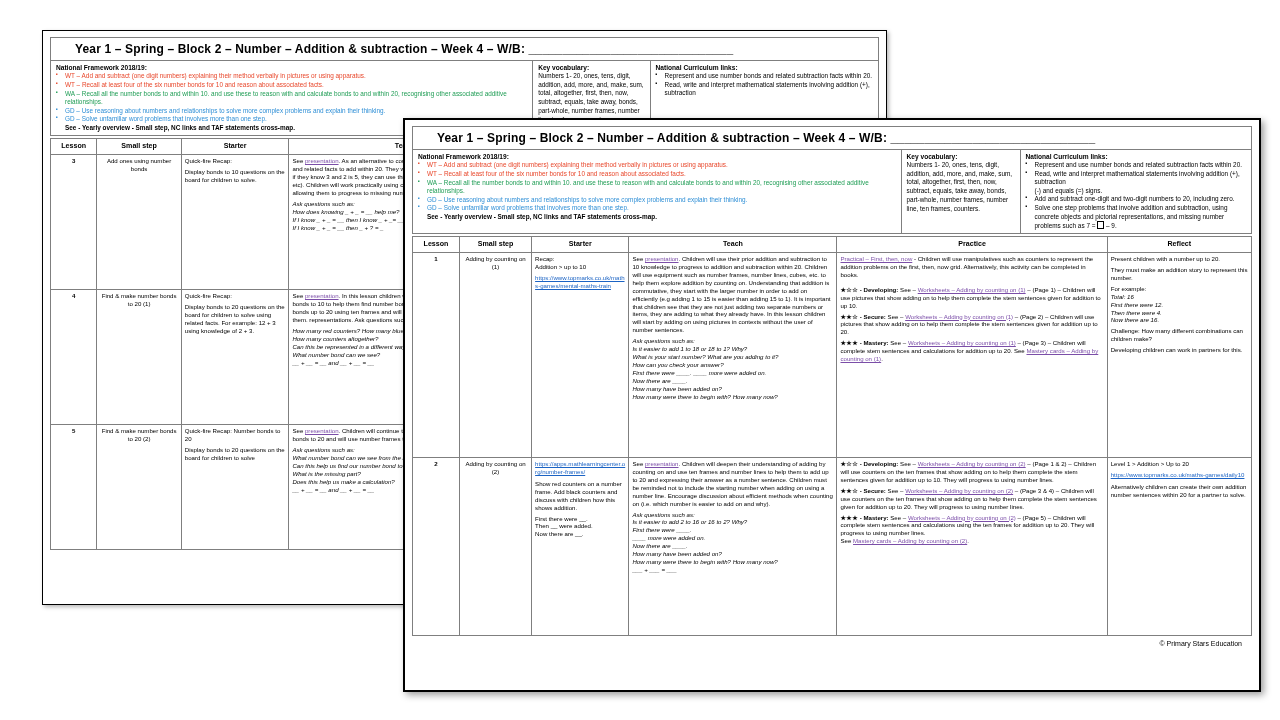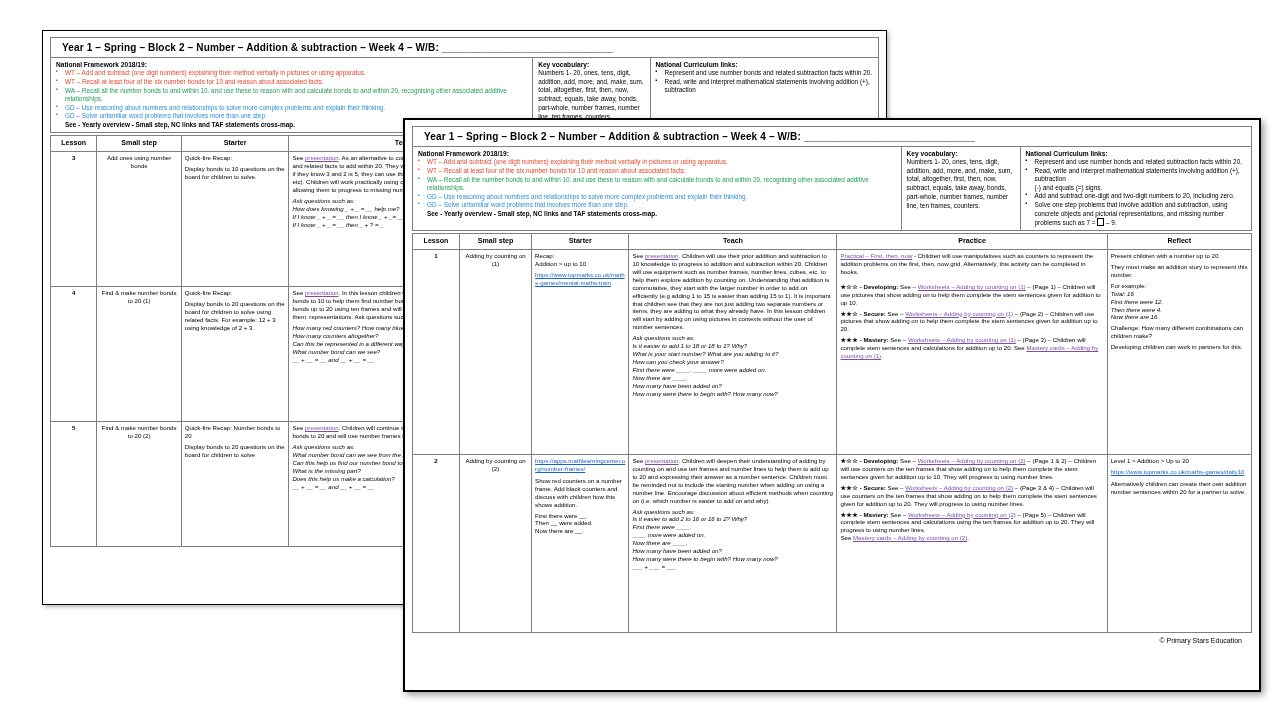--- a/index.html
+++ b/index.html
@@ -19,22 +19,22 @@
   
   #page-front{
     left:403px;top:118px;width:858px;height:574px;
     border:2px solid #000;
     box-shadow:3px 3px 7px rgba(0,0,0,.38);
   }
   .sheet{padding:6px 7px 4px 7px;box-sizing:border-box;height:100%;}
 
   
   .titlebar{
-    border:1px solid #7f7f7f;padding:4px 11px;font-weight:bold;
-    font-size:10px;letter-spacing:.15px;color:#000;
+    border:1px solid #7f7f7f;padding:4px 24px;font-weight:bold;
+    font-size:12px;letter-spacing:.15px;color:#000;
   }
 
   
   .fw-row{display:flex;border:1px solid #7f7f7f;border-top:none;}
   .fw-left{flex:0 0 58.3%;border-right:1px solid #7f7f7f;padding:3px 5px 2px 5px;box-sizing:border-box;}
   .fw-mid{flex:0 0 14.2%;border-right:1px solid #7f7f7f;padding:3px 4px 2px 5px;box-sizing:border-box;}
   .fw-right{flex:1 1 auto;padding:3px 5px 2px 5px;box-sizing:border-box;}
   .fw-head{font-weight:bold;font-size:6.6px;color:#000;margin-bottom:1px;}
   .fw-list{list-style:none;margin:0;padding:0;}
   .fw-list li{

